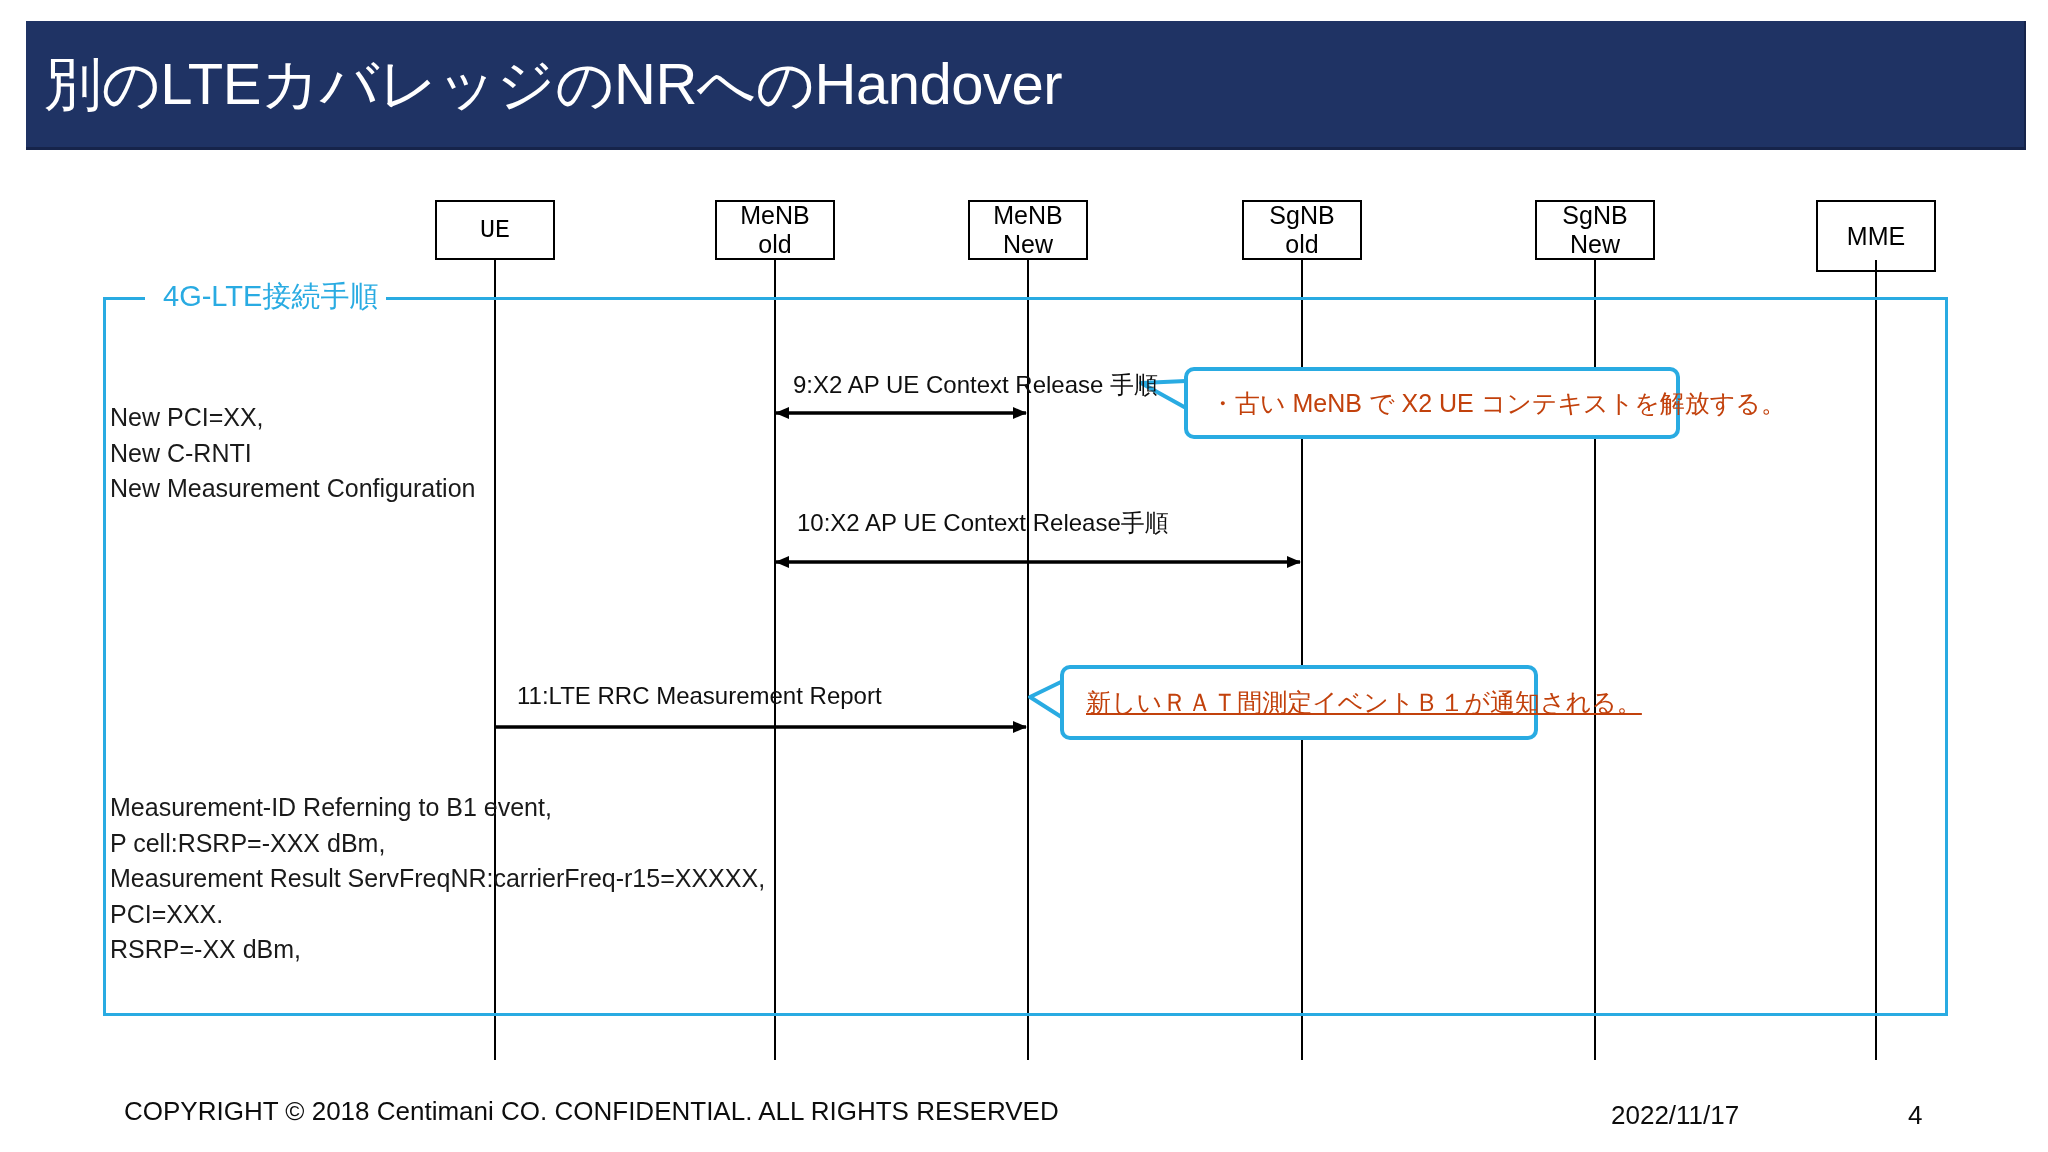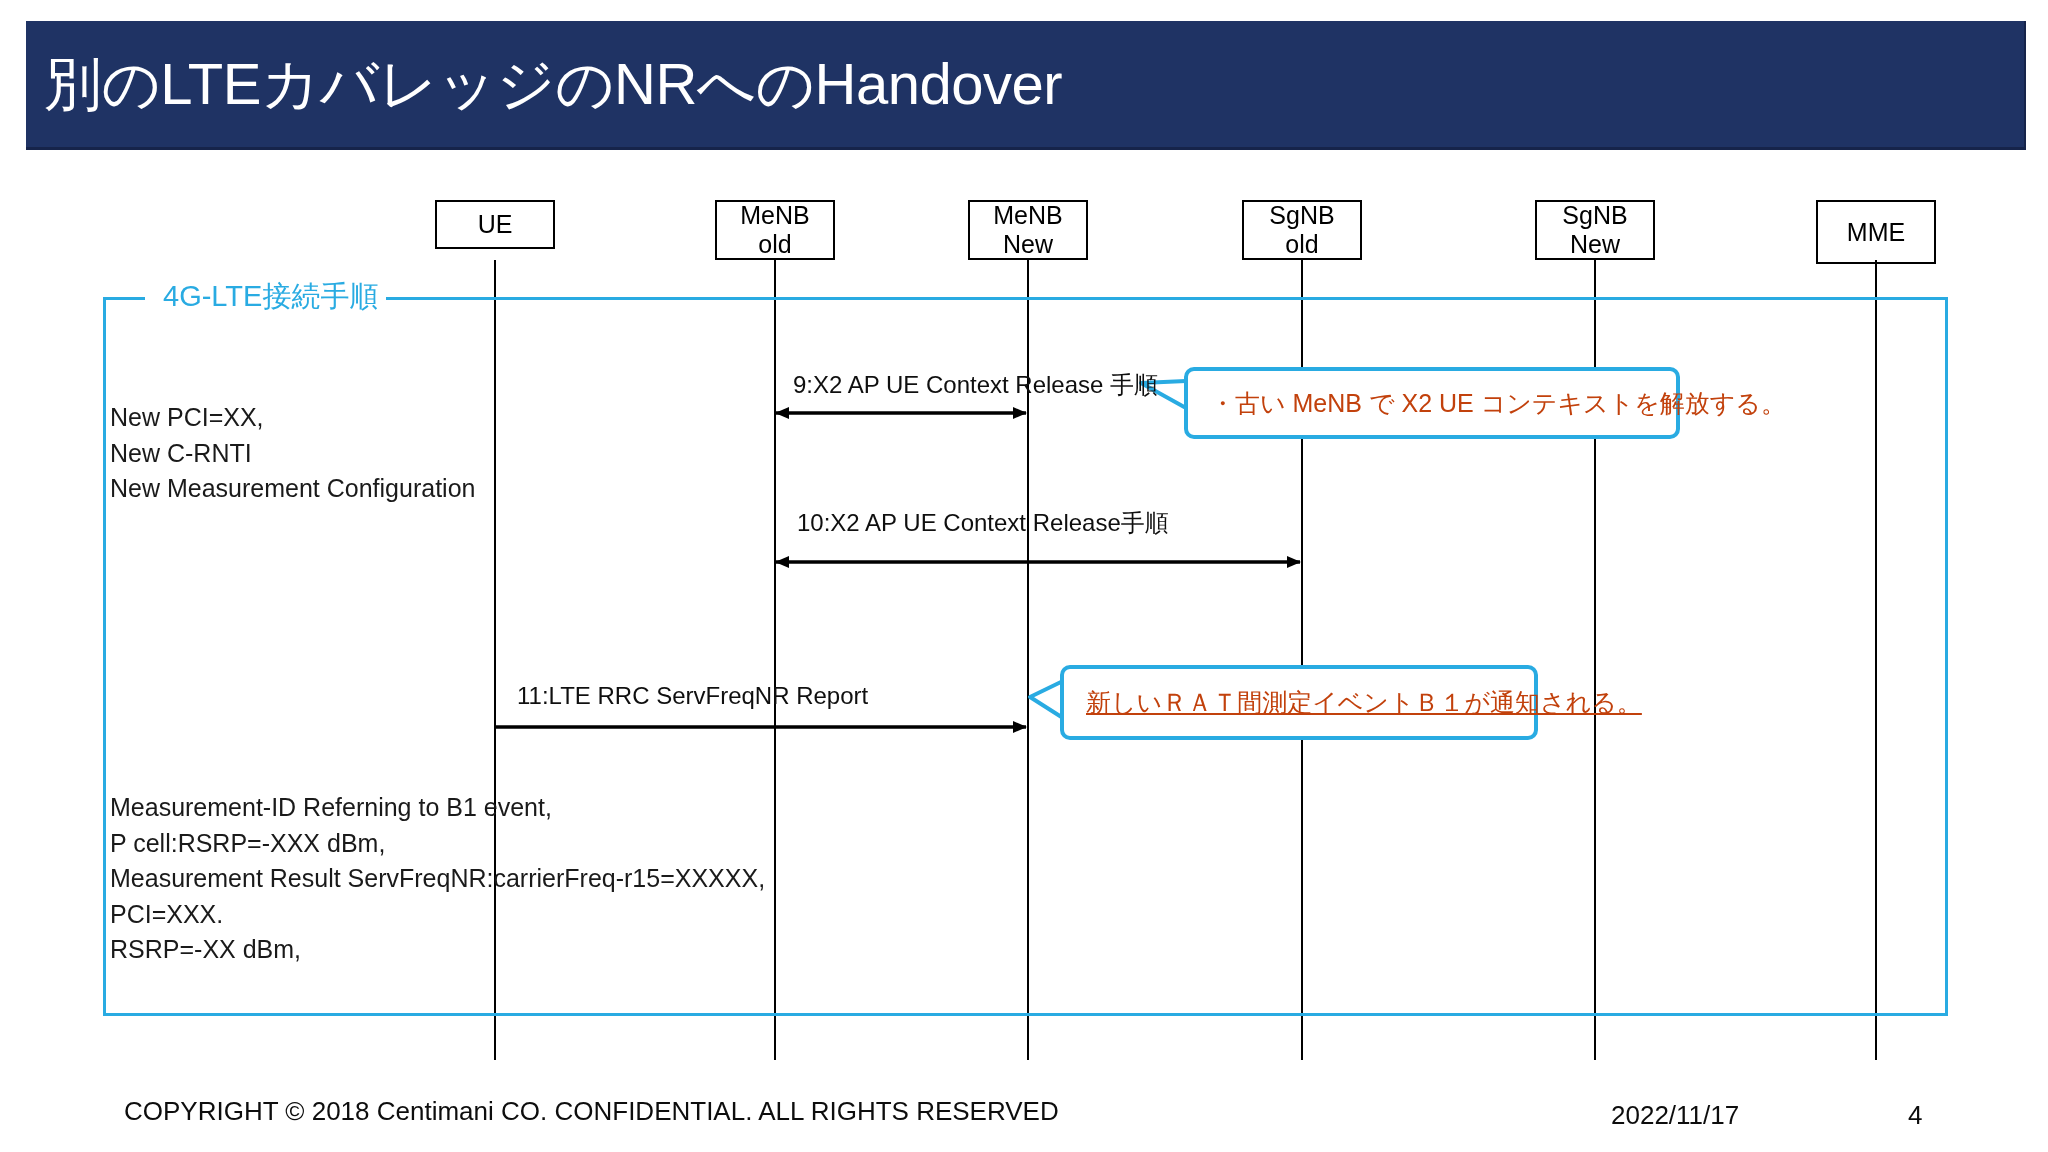--- a/index.html
+++ b/index.html
@@ -174,21 +174,21 @@
     white-space: nowrap;
   }
 </style>
 </head>
 <body>
 
 <div id="title-bar">
   <div id="title-text">別のLTEカバレッジのNRへのHandover</div>
 </div>
 
-<div class="participant" style="left:435px; top:200px; width:120px; height:49px;">
+<div class="participant" style="left:435px; top:200px; width:120px; height:60px;font-family:Liberation Mono, monospace;">
   <span class="pline">UE</span>
 </div>
 
 <div class="participant" style="left:715px; top:200px; width:120px; height:60px;">
   <span class="pline">MeNB</span>
   <span class="pline">old</span>
 </div>
 
 <div class="participant" style="left:968px; top:200px; width:120px; height:60px;">
   <span class="pline">MeNB</span>
@@ -198,21 +198,21 @@
 <div class="participant" style="left:1242px; top:200px; width:120px; height:60px;">
   <span class="pline">SgNB</span>
   <span class="pline">old</span>
 </div>
 
 <div class="participant" style="left:1535px; top:200px; width:120px; height:60px;">
   <span class="pline">SgNB</span>
   <span class="pline">New</span>
 </div>
 
-<div class="participant" style="left:1816px; top:200px; width:120px; height:64px;">
+<div class="participant" style="left:1816px; top:200px; width:120px; height:72px;">
   <span class="pline">MME</span>
 </div>
 
 <div class="lifeline" style="left:494px;  top:260px; height:800px;"></div>
 <div class="lifeline" style="left:774px;  top:260px; height:800px;"></div>
 <div class="lifeline" style="left:1027px; top:260px; height:800px;"></div>
 <div class="lifeline" style="left:1301px; top:260px; height:800px;"></div>
 <div class="lifeline" style="left:1594px; top:260px; height:800px;"></div>
 <div class="lifeline" style="left:1875px; top:260px; height:800px;"></div>
 
@@ -239,21 +239,21 @@
 
   <path d="M1186,381 L1141,383 L1186,408" fill="#ffffff" stroke="#29ABE2" stroke-width="4" stroke-linejoin="round" stroke-linecap="round"></path>
   <path d="M1187,381 L1187,408" stroke="#ffffff" stroke-width="5"></path>
 
   <path d="M1063,681 L1030,697 L1063,718" fill="#ffffff" stroke="#29ABE2" stroke-width="4" stroke-linejoin="round" stroke-linecap="round"></path>
   <path d="M1064,681 L1064,718" stroke="#ffffff" stroke-width="5"></path>
 </svg>
 
 <div class="msg-label" style="left:793px; top:369px;">9:X2 AP UE Context Release 手順</div>
 <div class="msg-label" style="left:797px; top:507px;">10:X2 AP UE Context  Release手順</div>
-<div class="msg-label" style="left:517px; top:682px;">11:LTE RRC ServFreqNR Report</div>
+<div class="msg-label" style="left:517px; top:682px;">11:LTE RRC Measurement Report</div>
 
 <div class="callout" style="left:1184px; top:367px; width:496px; height:72px;">
   <span>・古い MeNB で X2 UE コンテキストを解放する。</span>
 </div>
 
 <div class="callout" style="left:1060px; top:665px; width:478px; height:75px;text-decoration:underline;">
   <span>新しいＲＡＴ間測定イベントＢ１が通知される。</span>
 </div>
 
 <div class="note-block" style="left:110px; top:360px;">New PCI=XX,

